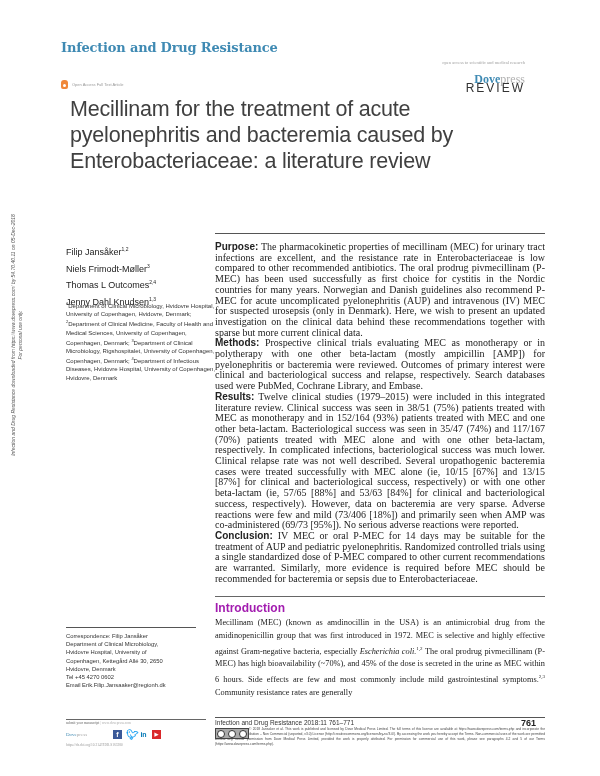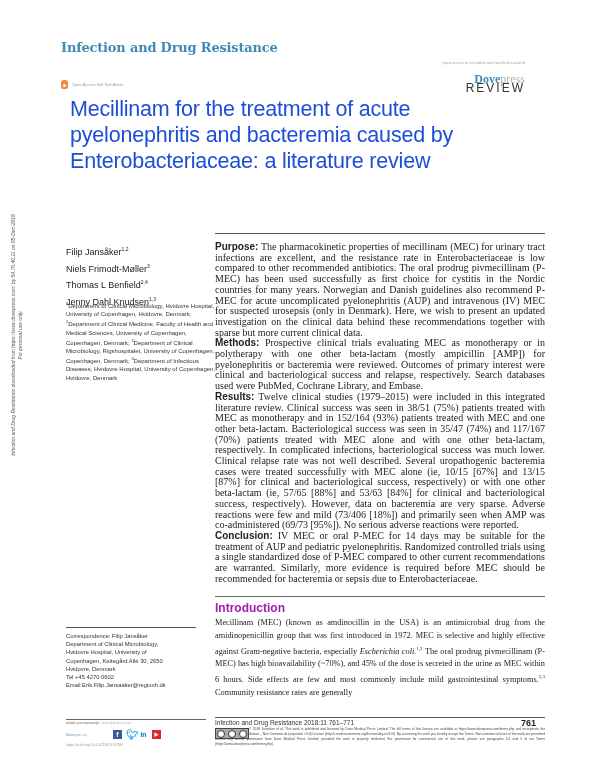--- a/index.html
+++ b/index.html
@@ -11,21 +11,21 @@
     .brand .b2 { color: #b0b0b0; font-weight: normal; }
     .tagline { position: absolute; right: 75px; top: 60px; font-size: 4.5px; color: #a0a0a0; }
 
     .oa { position: absolute; left: 61px; top: 80px; display: flex; align-items: center; gap: 4px; }
     .oa-icon { width: 7px; height: 9px; background: #f0883a; border-radius: 3px 3px 2px 2px; position: relative; }
     .oa-icon::after { content: ""; position: absolute; left: 2px; top: 4px; width: 3px; height: 3px; background: #fff; border-radius: 50%; }
     .oa-label { font-family: "Liberation Sans", sans-serif; font-size: 4px; color: #999; }
 
     .review-label { position: absolute; right: 75px; top: 81px; font-family: "Liberation Sans", sans-serif; font-size: 12px; letter-spacing: 2px; color: #333; }
 
-    .title { position: absolute; left: 70px; top: 96px; width: 470px; font-family: "Liberation Sans", sans-serif; font-size: 21.5px; line-height: 26px; color: #1d4ed8; margin: 0; font-weight: normal; letter-spacing: -0.2px; }
+    .title { position: absolute; left: 70px; top: 96px; width: 470px; font-family: "Liberation Sans", sans-serif; font-size: 21.5px; line-height: 26px; color: #404040; margin: 0; font-weight: normal; letter-spacing: -0.2px; }
 
     .side-note { position: absolute; left: 10px; top: 150px; width: 18px; height: 370px; }
     .side-note .inner { position: absolute; left: 0; top: 0; transform-origin: 0 0; transform: rotate(-90deg) translate(-370px, 0); width: 370px; font-family: "Liberation Sans", sans-serif; font-style: italic; font-size: 5px; line-height: 7px; color: #555; text-align: center; }
 
     .authors { position: absolute; left: 66px; top: 243px; font-family: "Liberation Sans", sans-serif; font-size: 9px; line-height: 13.5px; color: #222; }
     .authors sup { font-size: 5px; }
     .affil { position: absolute; left: 66px; top: 300px; width: 150px; font-family: "Liberation Sans", sans-serif; font-size: 6px; line-height: 8.2px; color: #333; }
     .affil sup { font-size: 4px; }
 
     .left-rule { position: absolute; left: 66px; top: 627px; width: 130px; height: 0; border-top: 1px solid #555; }
@@ -79,21 +79,21 @@
 <div class="side-note">
   <div class="inner">
     <div>Infection and Drug Resistance downloaded from https://www.dovepress.com/ by 54.70.40.11 on 05-Dec-2018</div>
     <div>For personal use only.</div>
   </div>
 </div>
 
 <div class="authors">
   <div><span>Filip Jansåker</span><sup>1,2</sup></div>
   <div><span>Niels Frimodt-Møller</span><sup>3</sup></div>
-  <div><span>Thomas L Benfield</span><sup>2,4</sup></div>
+  <div><span>Thomas L Outcomes</span><sup>2,4</sup></div>
   <div><span>Jenny Dahl Knudsen</span><sup>1,3</sup></div>
 </div>
 
 <div class="affil">
   <sup>1</sup><span>Department of Clinical Microbiology, Hvidovre Hospital, University of Copenhagen, Hvidovre, Denmark; </span><sup>2</sup><span>Department of Clinical Medicine, Faculty of Health and Medical Sciences, University of Copenhagen, Copenhagen, Denmark; </span><sup>3</sup><span>Department of Clinical Microbiology, Rigshospitalet, University of Copenhagen, Copenhagen, Denmark; </span><sup>4</sup><span>Department of Infectious Diseases, Hvidovre Hospital, University of Copenhagen, Hvidovre, Denmark</span>
 </div>
 
 <div class="left-rule"></div>
 <div class="corr">
   <div>Correspondence: Filip Jansåker</div>

